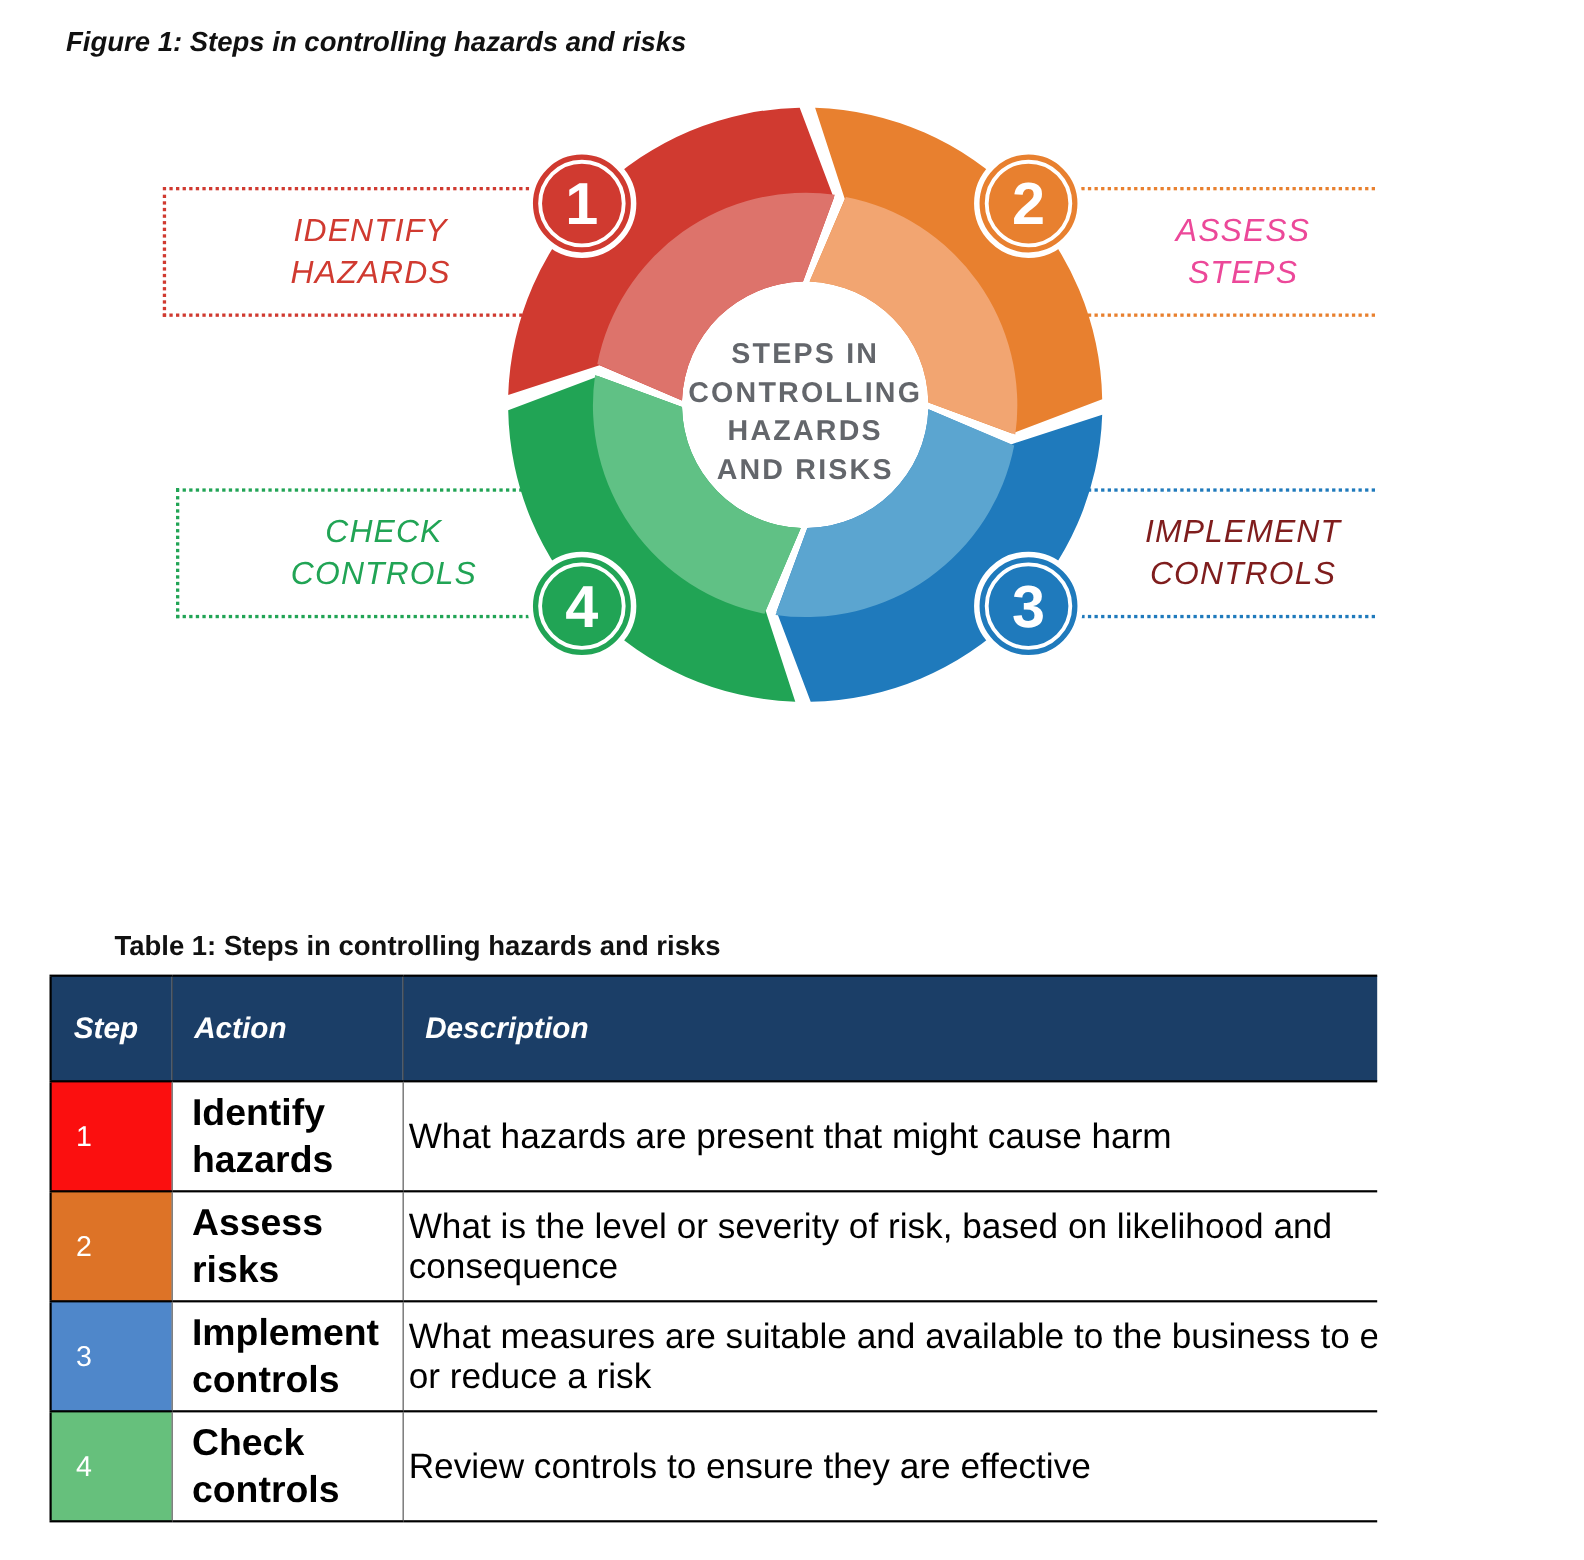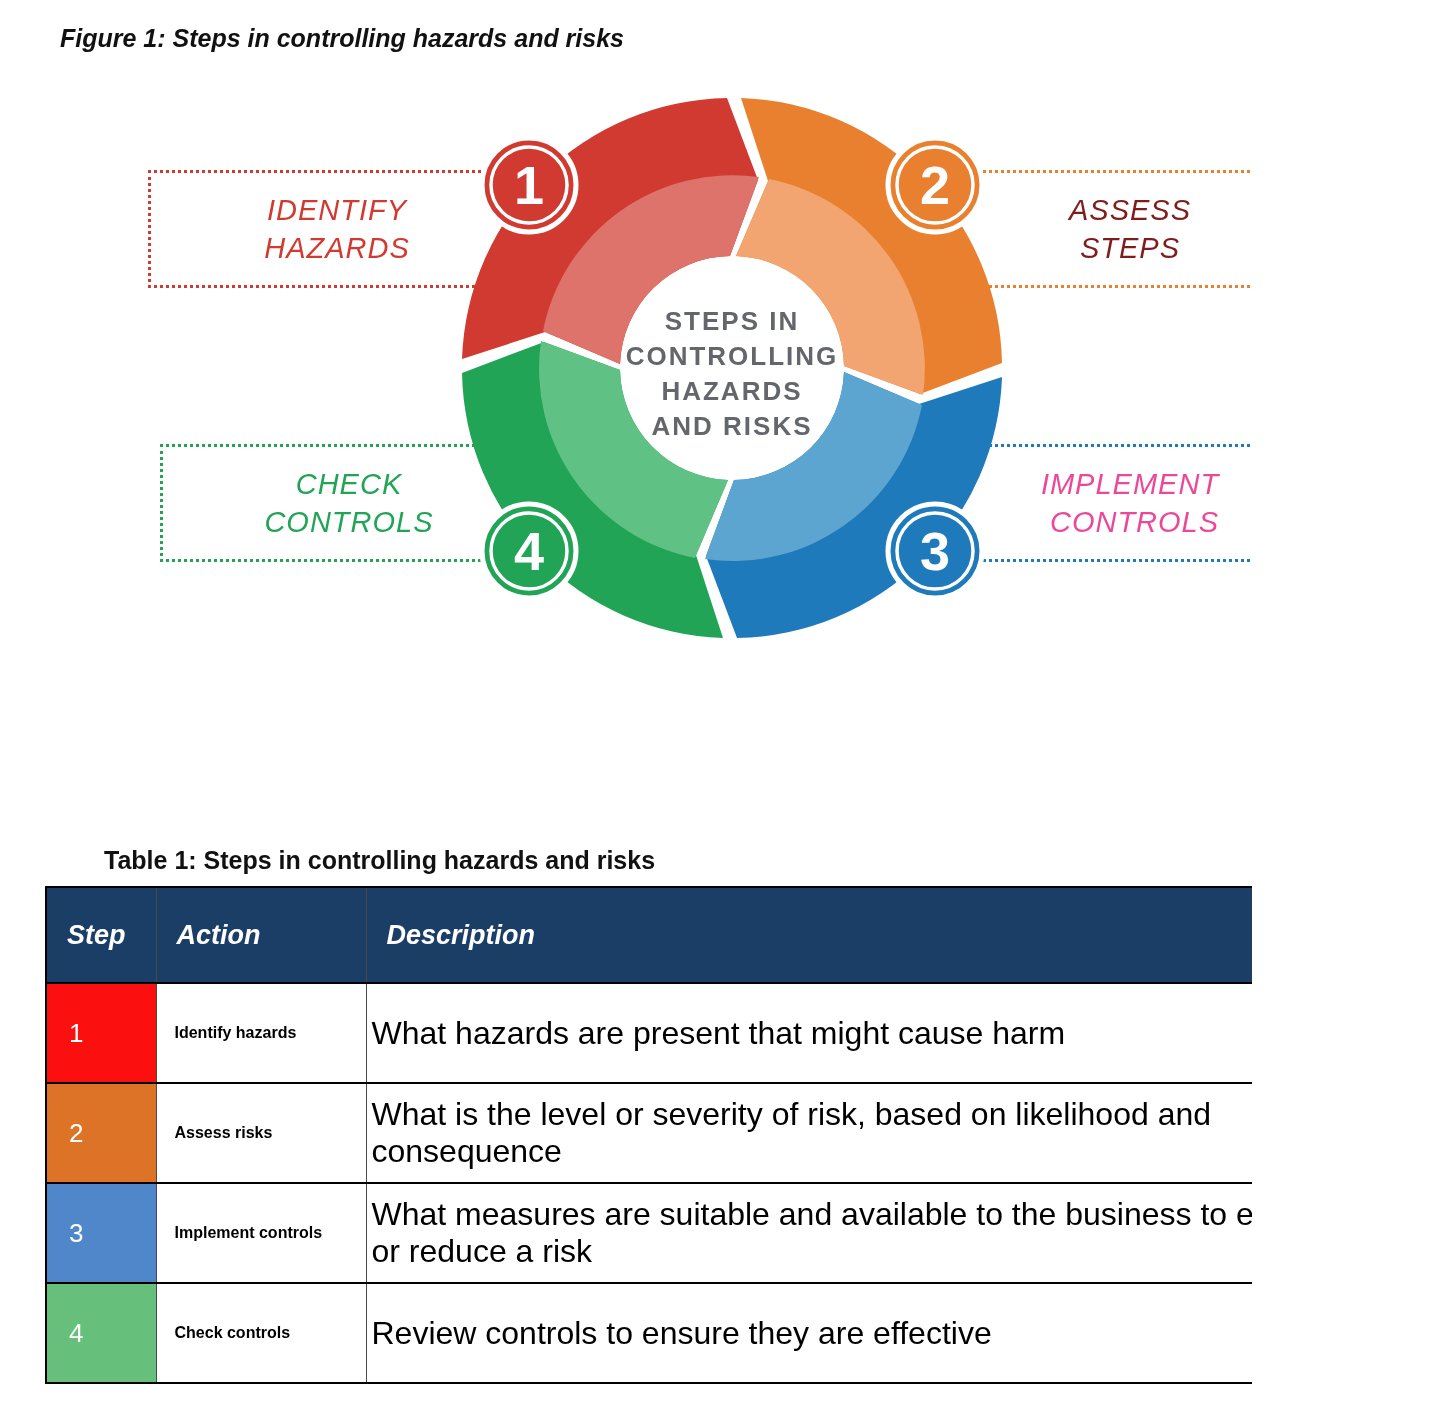--- a/index.html
+++ b/index.html
@@ -45,46 +45,46 @@
   }
   table.steps thead tr{height:96px;border-radius:12px;}
   table.steps tbody tr{height:100px;}
   table.steps th{
     color:#fff;font-size:27px;font-weight:bold;font-style:italic;
     text-align:left;padding-left:20px;
   }
   col.c-step{width:110px;}
   col.c-action{width:210px;}
   td.step-cell{color:#fff;font-size:26px;padding-left:22px;}
-  td.action-cell{font-weight:bold;font-size:16px;padding-left:18px;padding-right:10px;line-height:1.25;}
+  td.action-cell{font-weight:bold;font-size:34px;padding-left:18px;padding-right:10px;line-height:1.25;}
   td.desc-cell{font-size:32px;padding-left:5px;}
 </style>
 </head>
 <body>
 
 <div class="page">
 
   <div class="fig-caption">Figure 1: Steps in controlling hazards and risks</div>
 
   <div class="callout no-right" id="box-1" style="border-color: rgb(208, 58, 48);">
     <div class="lbl" style="color: rgb(208, 58, 48);">
       <div>IDENTIFY</div>
       <div>HAZARDS</div>
     </div>
   </div>
 
   <div class="callout no-left" id="box-2" style="border-color: rgb(232, 128, 47);">
-    <div class="lbl" style="color: #7f1d1d;">
+    <div class="lbl" style="color: #ec4899;">
       <div>ASSESS</div>
       <div>STEPS</div>
     </div>
   </div>
 
   <div class="callout no-left" id="box-3" style="border-color: rgb(31, 122, 188);">
-    <div class="lbl" style="color: #ec4899; text-align: right;">
+    <div class="lbl" style="color: #7f1d1d;">
       <div>IMPLEMENT</div>
       <div>CONTROLS</div>
     </div>
   </div>
 
   <div class="callout no-right" id="box-4" style="border-color: rgb(33, 164, 85);">
     <div class="lbl" style="color: rgb(33, 164, 85);">
       <div>CHECK</div>
       <div>CONTROLS</div>
     </div>

